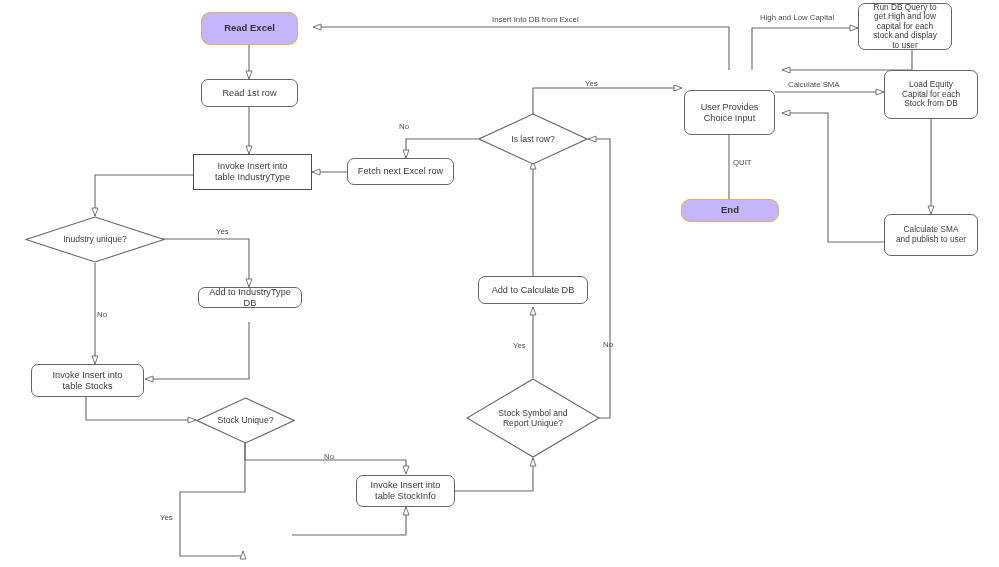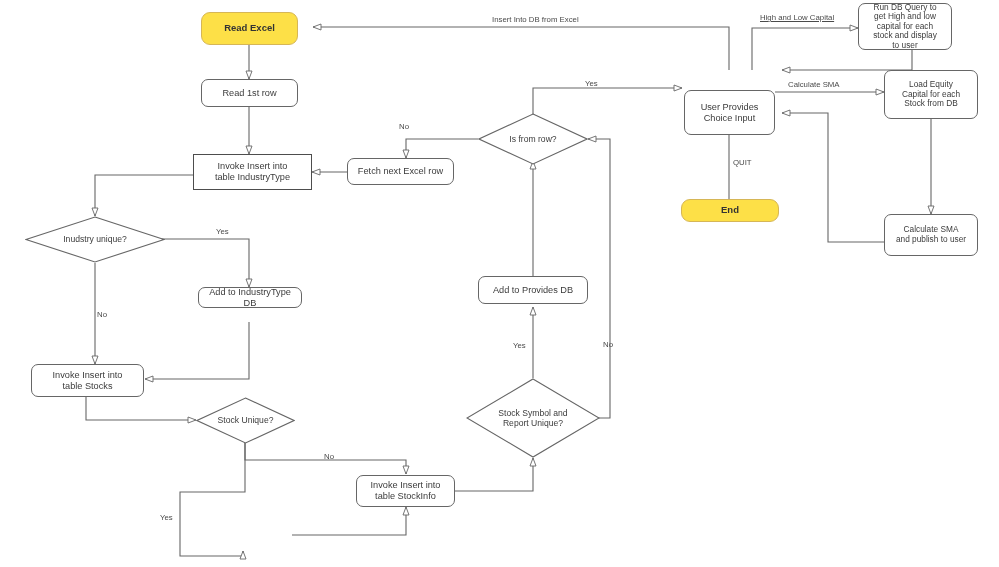--- a/index.html
+++ b/index.html
@@ -38,21 +38,21 @@
     background: #ffffff;
     border: 1.1px solid #666666;
     border-radius: 7px;
     font-size: 9.2px;
   }
   .node.square {
     border-radius: 0;
     border: 1.1px solid #4d4d4d;
   }
   .node.terminal {
-    background: #fde047;
+    background: #c4b5fd;
     border: 1.1px solid #d6b656;
     border-radius: 9px;
     font-size: 9.5px;
     font-weight: bold;
     color: #333333;
   }
   .node.small-text { font-size: 8.3px; }
   .diamond {
     position: absolute;
     z-index: 2;
@@ -194,32 +194,32 @@
 
   <div class="diamond" style="left:466px; top:378px; width:134px; height:80px;">
     <svg class="dshape" viewBox="0 0 134 80">
       <polygon points="67,1 133,40 67,79 1,40" fill="#ffffff" stroke="#666666" stroke-width="1.1"></polygon>
     </svg>
     <div class="dlabel">Stock Symbol and
 Report Unique?</div>
   </div>
 
   <div class="node process" style="left:478px; top:276px; width:110px; height:28px;">
-    <span>Add to Provides DB</span>
+    <span>Add to Calculate DB</span>
   </div>
 
   <div class="node process" style="left:347px; top:158px; width:107px; height:27px;">
     <span>Fetch next Excel row</span>
   </div>
 
   <div class="diamond" style="left:478px; top:113px; width:110px; height:52px;">
     <svg class="dshape" viewBox="0 0 110 52">
       <polygon points="55,1 109,26 55,51 1,26" fill="#ffffff" stroke="#666666" stroke-width="1.1"></polygon>
     </svg>
-    <div class="dlabel">Is from row?</div>
+    <div class="dlabel">Is last row?</div>
   </div>
 
   <div class="node process" style="left:684px; top:70px; width:91px; height:45px;margin-top:20px;">
     <span>User Provides
 Choice Input</span>
   </div>
 
   <div class="node process small-text" style="left:884px; top:70px; width:94px; height:49px;">
     <span>Load Equity
 Capital for each
@@ -238,21 +238,21 @@
     <span>Calculate SMA
 and publish to user</span>
   </div>
 
   <div class="node terminal" style="left:681px; top:199px; width:98px; height:23px;">
     <span>End</span>
   </div>
 
   <div class="edge-label" style="left:492px; top:15px;">Insert Into DB from Excel</div>
 
-  <div class="edge-label" style="left:760px; top:13px;text-decoration:underline;">High and Low Capital</div>
+  <div class="edge-label" style="left:760px; top:13px;">High and Low Capital</div>
 
   <div class="edge-label" style="left:788px; top:80px;">Calculate SMA</div>
 
   <div class="edge-label" style="left:733px; top:158px;">QUIT</div>
 
   <div class="edge-label" style="left:585px; top:79px;">Yes</div>
 
   <div class="edge-label" style="left:399px; top:122px;">No</div>
 
   <div class="edge-label" style="left:216px; top:227px;">Yes</div>

